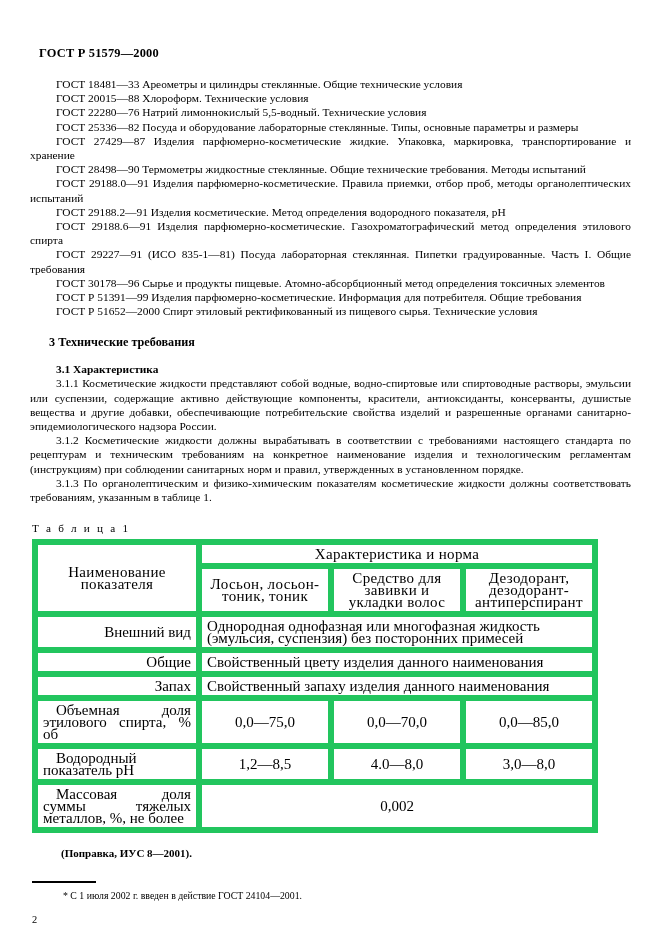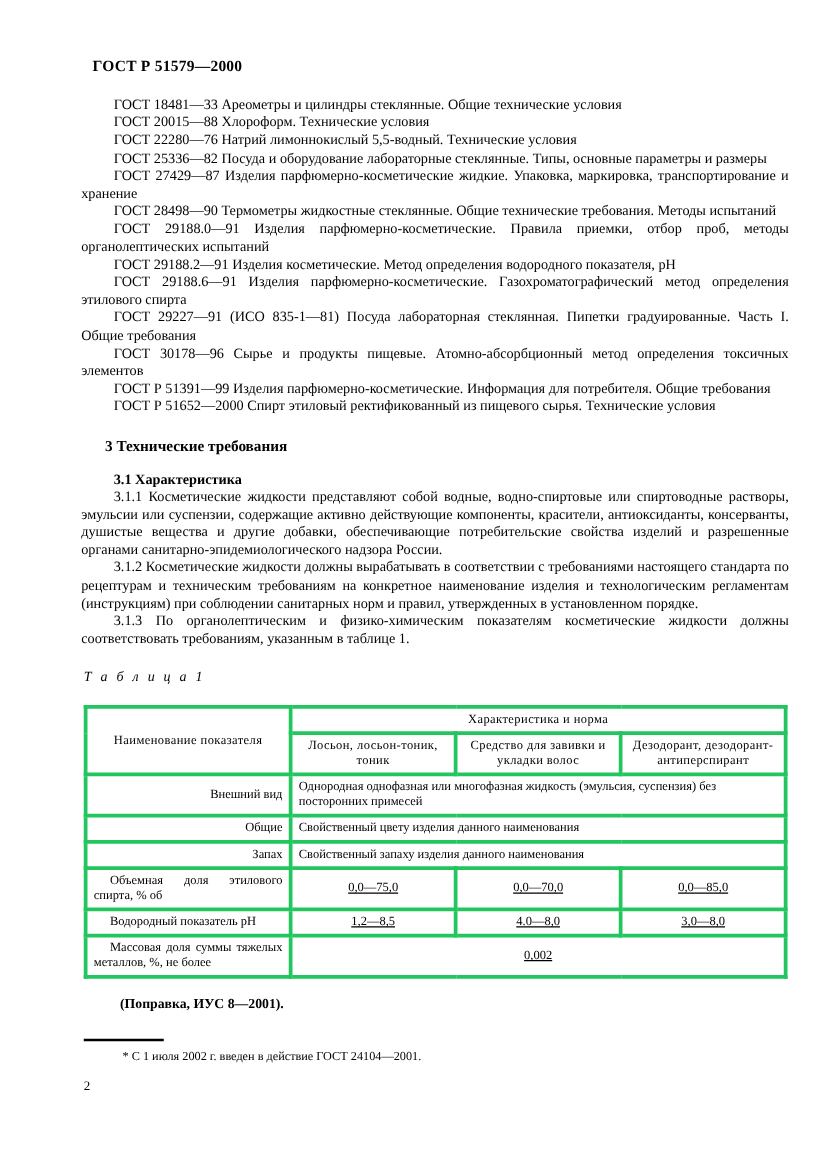--- a/index.html
+++ b/index.html
@@ -13,21 +13,21 @@
     font-family: "Liberation Serif", "DejaVu Serif", serif;
     color: #000000;
     position: relative;
     overflow: hidden;
   }
   .page {
     position: relative;
     width: 661px;
     height: 936px;
     box-sizing: border-box;
-    padding: 46px 30px 0 65px;
+    padding: 46px 30px 0 30px;
   }
   .doc-header {
     font-weight: bold;
     font-size: 12.4px;
     letter-spacing: 0.2px;
     margin: 0 0 16px 9px;
   }
   .body-block {
     font-size: 11.4px;
     line-height: 14.2px;
@@ -51,49 +51,48 @@
     font-size: 11.4px;
     font-weight: bold;
     margin: 13px 0 0 26px;
     text-align: left;
   }
   .para-group { margin-top: 1px; }
 
   .table-caption {
     font-size: 11.2px;
     letter-spacing: 2.2px;
-    margin: 18px 0 16px 2px;
-    font-style: italic;
+    margin: 18px 0 5px 2px;
   }
 
   table.spec-table {
     border-collapse: collapse;
     width: 560px;
     margin: 0 0 0 2px;
     table-layout: fixed;
   }
   table.spec-table td {
-    border: 3px solid #22c55e;
-    font-size: 10px;
+    border: 6px solid #22c55e;
+    font-size: 15px;
     line-height: 12px;
     padding: 3px 5px;
     vertical-align: middle;
   }
   .th-cell {
     text-align: center;
     letter-spacing: 0.35px;
     font-size: 8.6px;
     line-height: 11px;
   }
   .c-name { width: 164px; }
   .c-a { width: 132px; }
   .c-b { width: 132px; }
   .c-c { width: 132px; }
 
-  .cell-center { text-align: center; text-decoration: underline; }
+  .cell-center { text-align: center; }
   .cell-label {
     text-align: justify;
     text-indent: 13px;
     font-size: 9.8px;
     line-height: 12.4px;
     padding: 4px 6px 4px 8px;
   }
   .cell-label-c {
     text-align: right;
     font-size: 9.8px;

